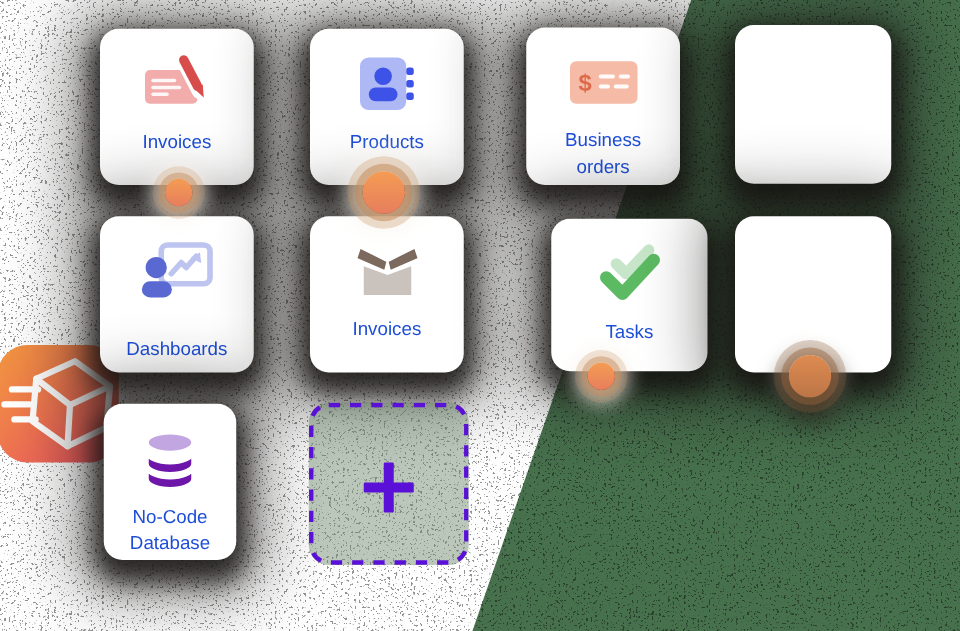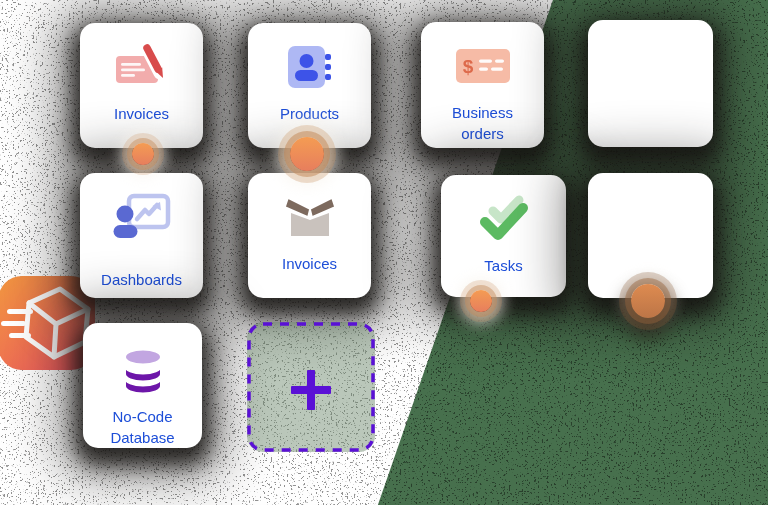--- a/index.html
+++ b/index.html
@@ -148,21 +148,21 @@
   <div class="card" style="left:418px;top:175px;width:125px;height:122px;margin-left:23px;">
     <svg class="icon" width="54" height="48" viewBox="0 0 54 48">
       <polyline points="16,16 24,24 42,5" fill="none" stroke="#C7E5C8" stroke-width="9" stroke-linecap="round" stroke-linejoin="round"></polyline>
       <polyline points="8,27 21,40 46,13" fill="none" stroke="#5CBA62" stroke-width="10" stroke-linecap="round" stroke-linejoin="round"></polyline>
     </svg>
     <div class="label">Tasks</div>
   </div>
 
   <div class="card" style="left:588px;top:173px;width:125px;"></div>
 
-  <div class="card" style="left:83px;top:323px;width:119px;justify-content:flex-end;">
+  <div class="card" style="left:83px;top:323px;width:106px;">
     <svg class="icon" width="46" height="48" viewBox="0 0 46 48">
       <path d="M5,32 A18,7.5 0 0 0 41,32 L41,40 A18,7.5 0 0 1 5,40 Z" fill="#6D16A9" stroke="#ffffff" stroke-width="2"></path>
       <path d="M5,20 A18,7.5 0 0 0 41,20 L41,28 A18,7.5 0 0 1 5,28 Z" fill="#6D16A9" stroke="#ffffff" stroke-width="2"></path>
       <ellipse cx="23" cy="11" rx="18" ry="7.5" fill="#C2A6E1" stroke="#ffffff" stroke-width="2"></ellipse>
     </svg>
     <div class="label">No-Code Database</div>
   </div>
 
   <div class="add-card">
     <svg class="dash" width="128" height="130" viewBox="0 0 128 130">

